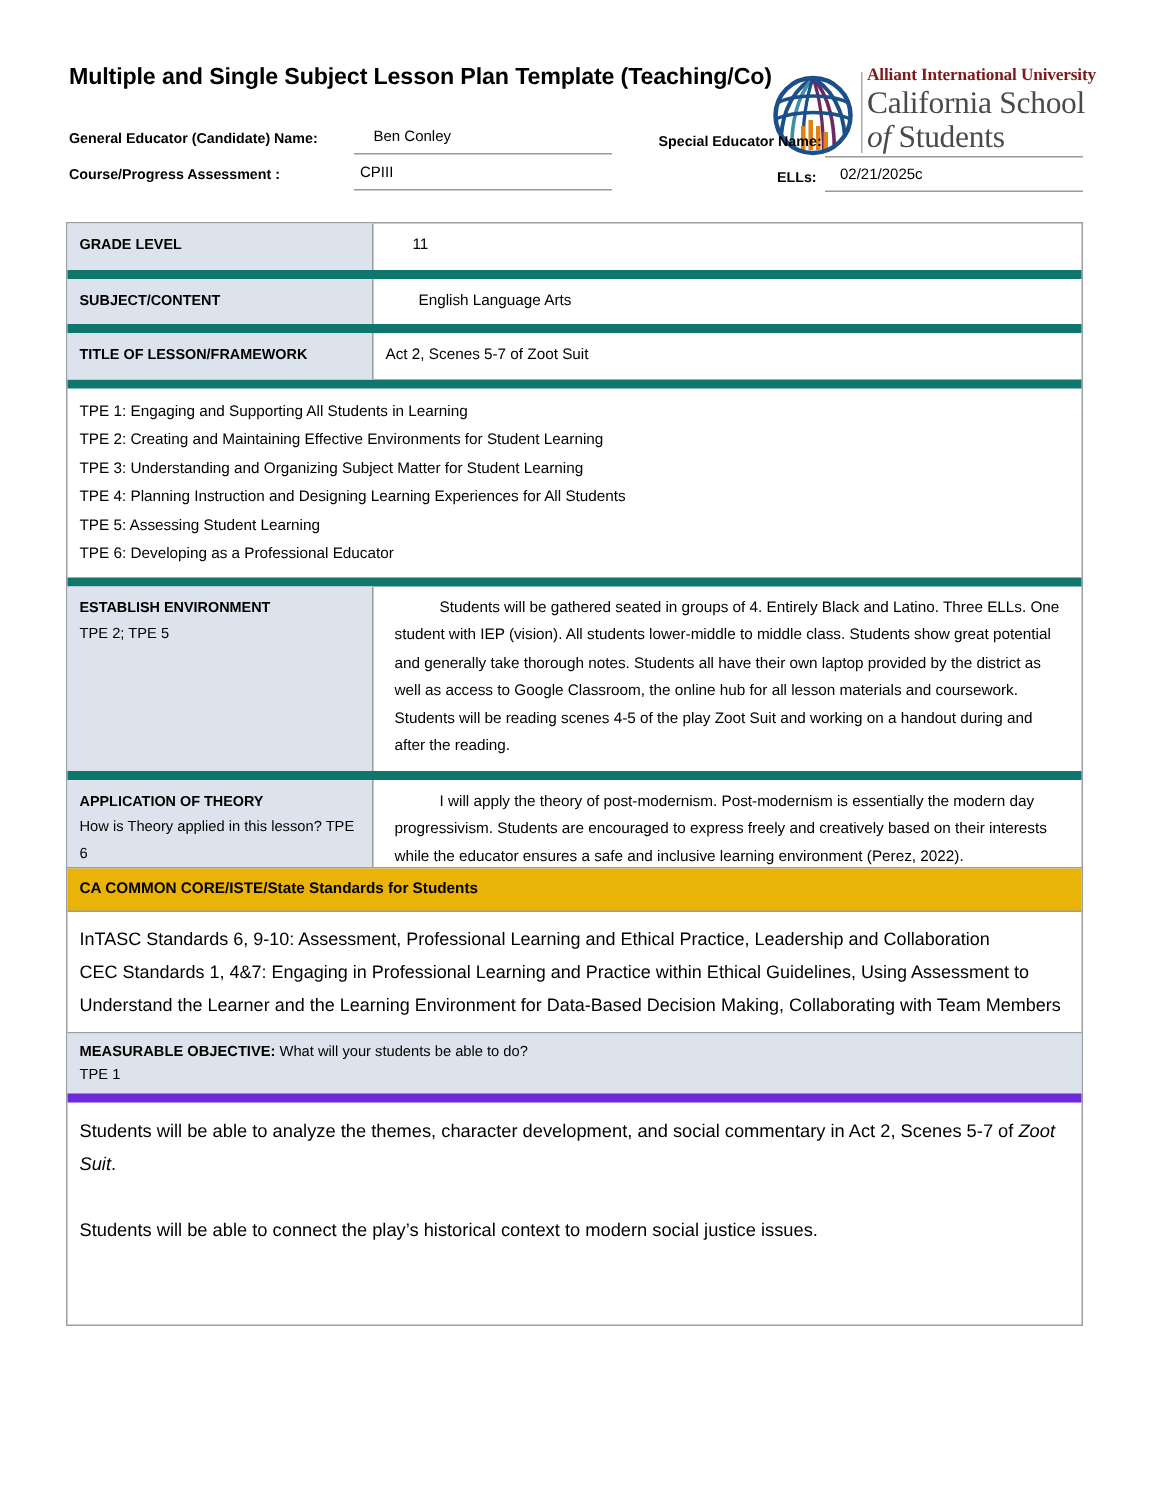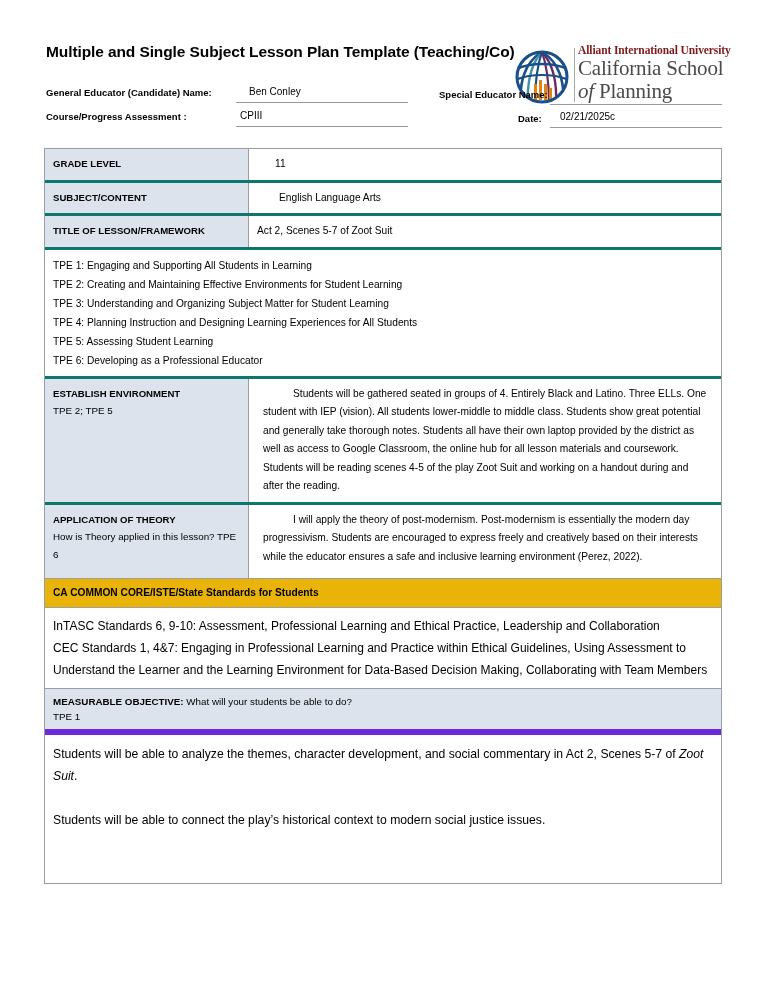--- a/index.html
+++ b/index.html
@@ -104,21 +104,21 @@
 
   
   .tbl {
     position: absolute;
     border: 1px solid #9a9fa6;
     box-sizing: border-box;
     background: #fff;
   }
   .trow {
     display: flex;
-    border-bottom: 3px solid #0f766e;
+    border-bottom: 6px solid #0f766e;
     box-sizing: border-box;
   }
   .trow.last { border-bottom: none; }
   .cell-label {
     background: #dde3ec;
     border-right: 1px solid #9a9fa6;
     box-sizing: border-box;
     padding: 6px 8px 6px 8px;
     font-size: 9.6px;
     font-weight: bold;
@@ -210,38 +210,38 @@
           <rect x="33" y="36" width="3" height="16" fill="#e08214"></rect>
           <rect x="38" y="40" width="3" height="12" fill="#e08214"></rect>
         </g>
         <circle cx="31" cy="29" r="25" stroke="#1a4f8a" stroke-width="3" fill="none"></circle>
       </svg>
     </div>
     <div class="logo-rule"></div>
     <div class="logo-text">
       <div class="logo-line1">Alliant International University</div>
       <div class="logo-line2">California School</div>
-      <div class="logo-line3"><span>of</span><span class="nonital"> Planning</span></div>
+      <div class="logo-line3"><span>of</span><span class="nonital"> Students</span></div>
     </div>
   </div>
 
   <div>
     <div class="form-label" style="left:46px; top:87px;">General Educator (Candidate) Name:</div>
     <div class="form-value" style="left:249px; top:86px;">Ben Conley</div>
     <div class="form-underline" style="left:236px; top:102px; width:172px;"></div>
 
     <div class="form-label" style="left:46px; top:111px;">Course/Progress Assessment :</div>
     <div class="form-value" style="left:240px; top:110px;">CPIII</div>
     <div class="form-underline" style="left:236px; top:126px; width:172px;"></div>
 
     <div class="form-label" style="left:439px; top:89px;">Special Educator Name:</div>
     <div class="form-value" style="left:560px; top:88px;"></div>
     <div class="form-underline" style="left:550px; top:104px; width:172px;"></div>
 
-    <div class="form-label" style="left:518px; top:113px;">Date:</div>
+    <div class="form-label" style="left:518px; top:113px;">ELLs:</div>
     <div class="form-value" style="left:560px; top:111px;">02/21/2025c</div>
     <div class="form-underline" style="left:550px; top:127px; width:172px;"></div>
   </div>
 
   <div class="tbl" style="left:44px; top:148px; width:678px;">
 
     <div class="trow">
       <div class="cell-label" style="width:204px;">GRADE LEVEL</div>
       <div class="cell-value pad-ind">11</div>
     </div>

